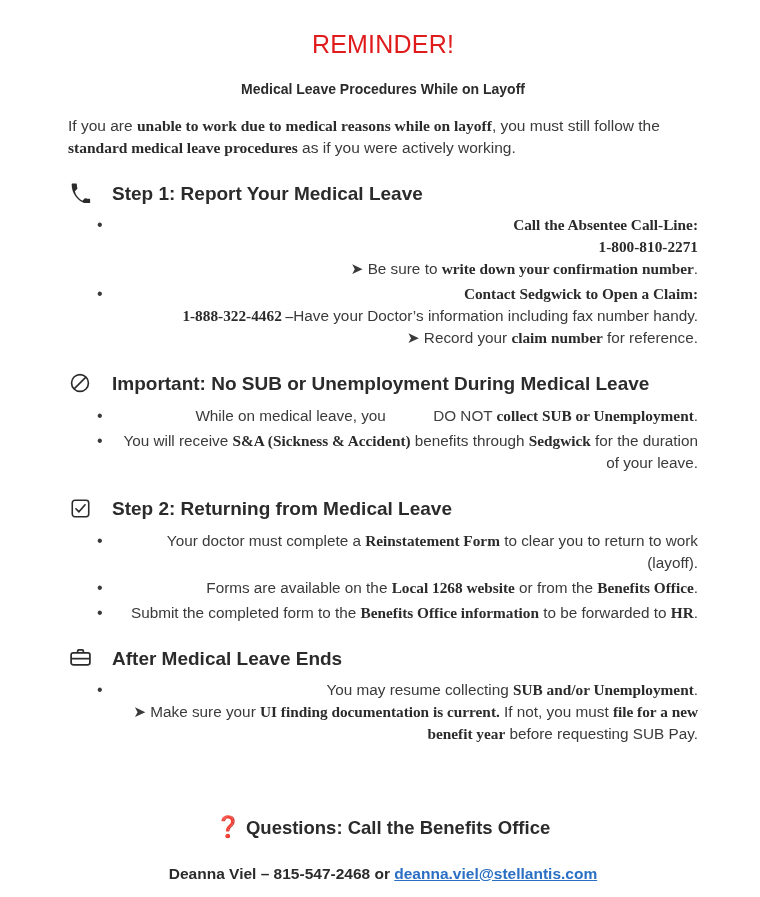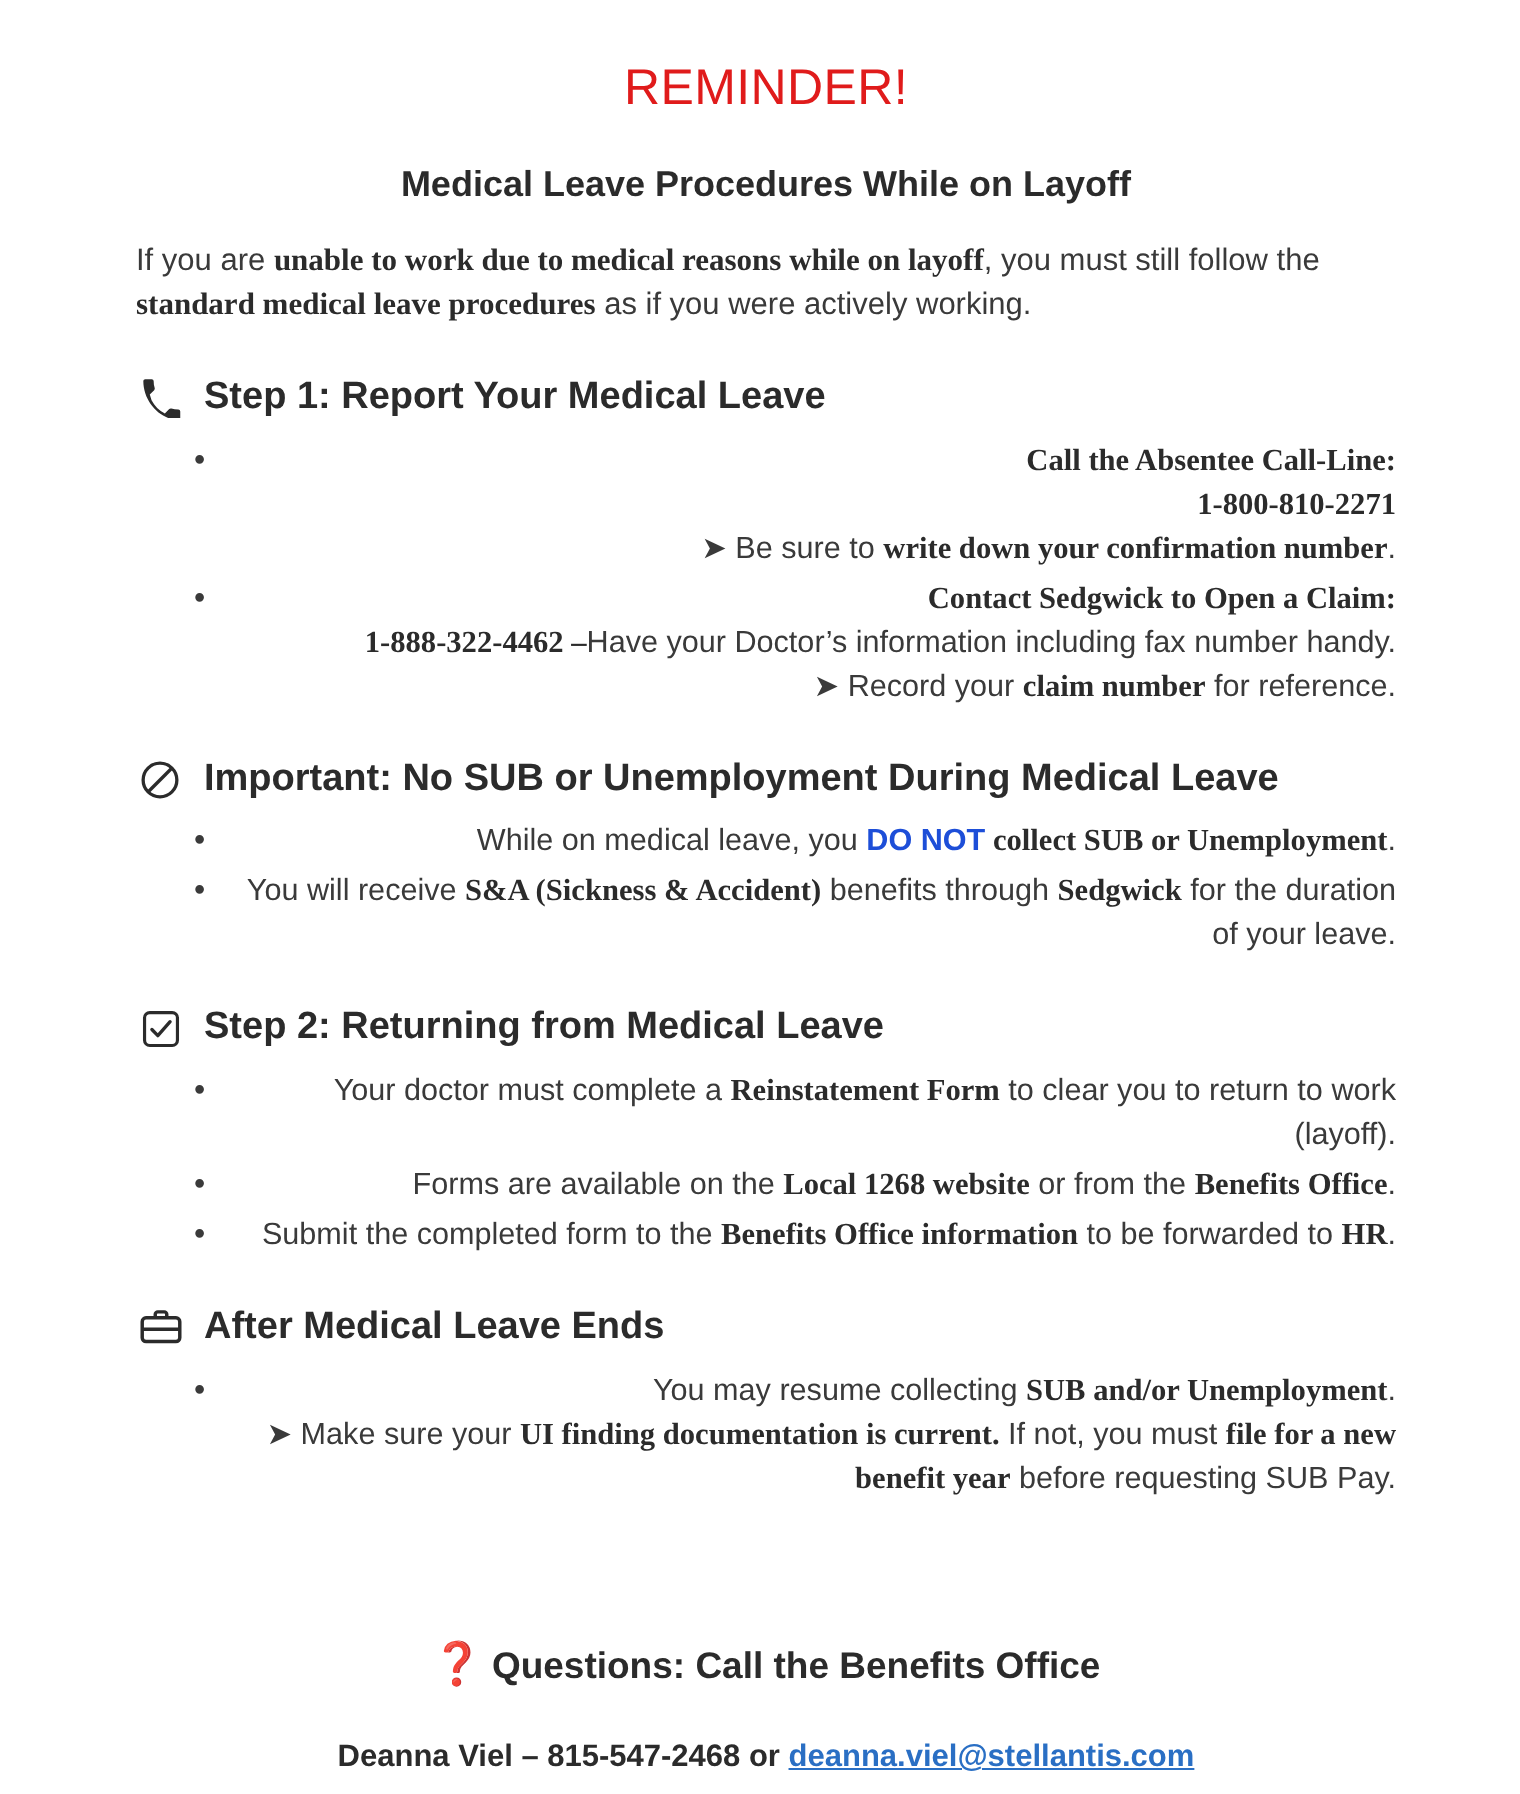--- a/index.html
+++ b/index.html
@@ -24,35 +24,35 @@
   .reminder {
     text-align: center;
     color: #e01b1b;
     font-size: 25px;
     font-weight: normal;
     letter-spacing: 0.2px;
     margin: 6px 0 0 0;
   }
   .subtitle {
     text-align: center;
-    font-size: 18px;
+    font-size: 14px;
     font-weight: bold;
     color: #2b2b2b;
     margin: 18px 0 0 0;
   }
   .intro {
     margin: 16px 0 0 0;
     font-size: 15.5px;
     line-height: 1.42;
     color: #3a3a3a;
   }
   .section-head {
     display: flex;
-    align-items: center;
-    gap: 10px;
+    align-items: flex-start;
+    gap: 20px;
     font-size: 19px;
     font-weight: bold;
     color: #2b2b2b;
     margin: 22px 0 8px 0;
   }
   .section-head.tight { }
   .sec-icon {
     display: inline-flex;
     align-items: center;
     justify-content: center;
@@ -79,21 +79,21 @@
     left: -17px;
     top: -1px;
     font-size: 16px;
     color: #3a3a3a;
   }
   .sub {
     display: block;
     margin-left: 18px;
   }
   b, strong { color: #2b2b2b; font-weight: bold; font-family: Liberation Serif, serif; }
-  .red { color: #1d4ed8; font-weight: bold; }
+  .red { color: #404040; font-weight: normal; margin-left: 43px; }
   .questions {
     text-align: center;
     margin-top: 68px;
     font-size: 18.5px;
     font-weight: bold;
   }
   .q-mark {
     color: #e01b1b;
     font-size: 21px;
     font-weight: bold;

